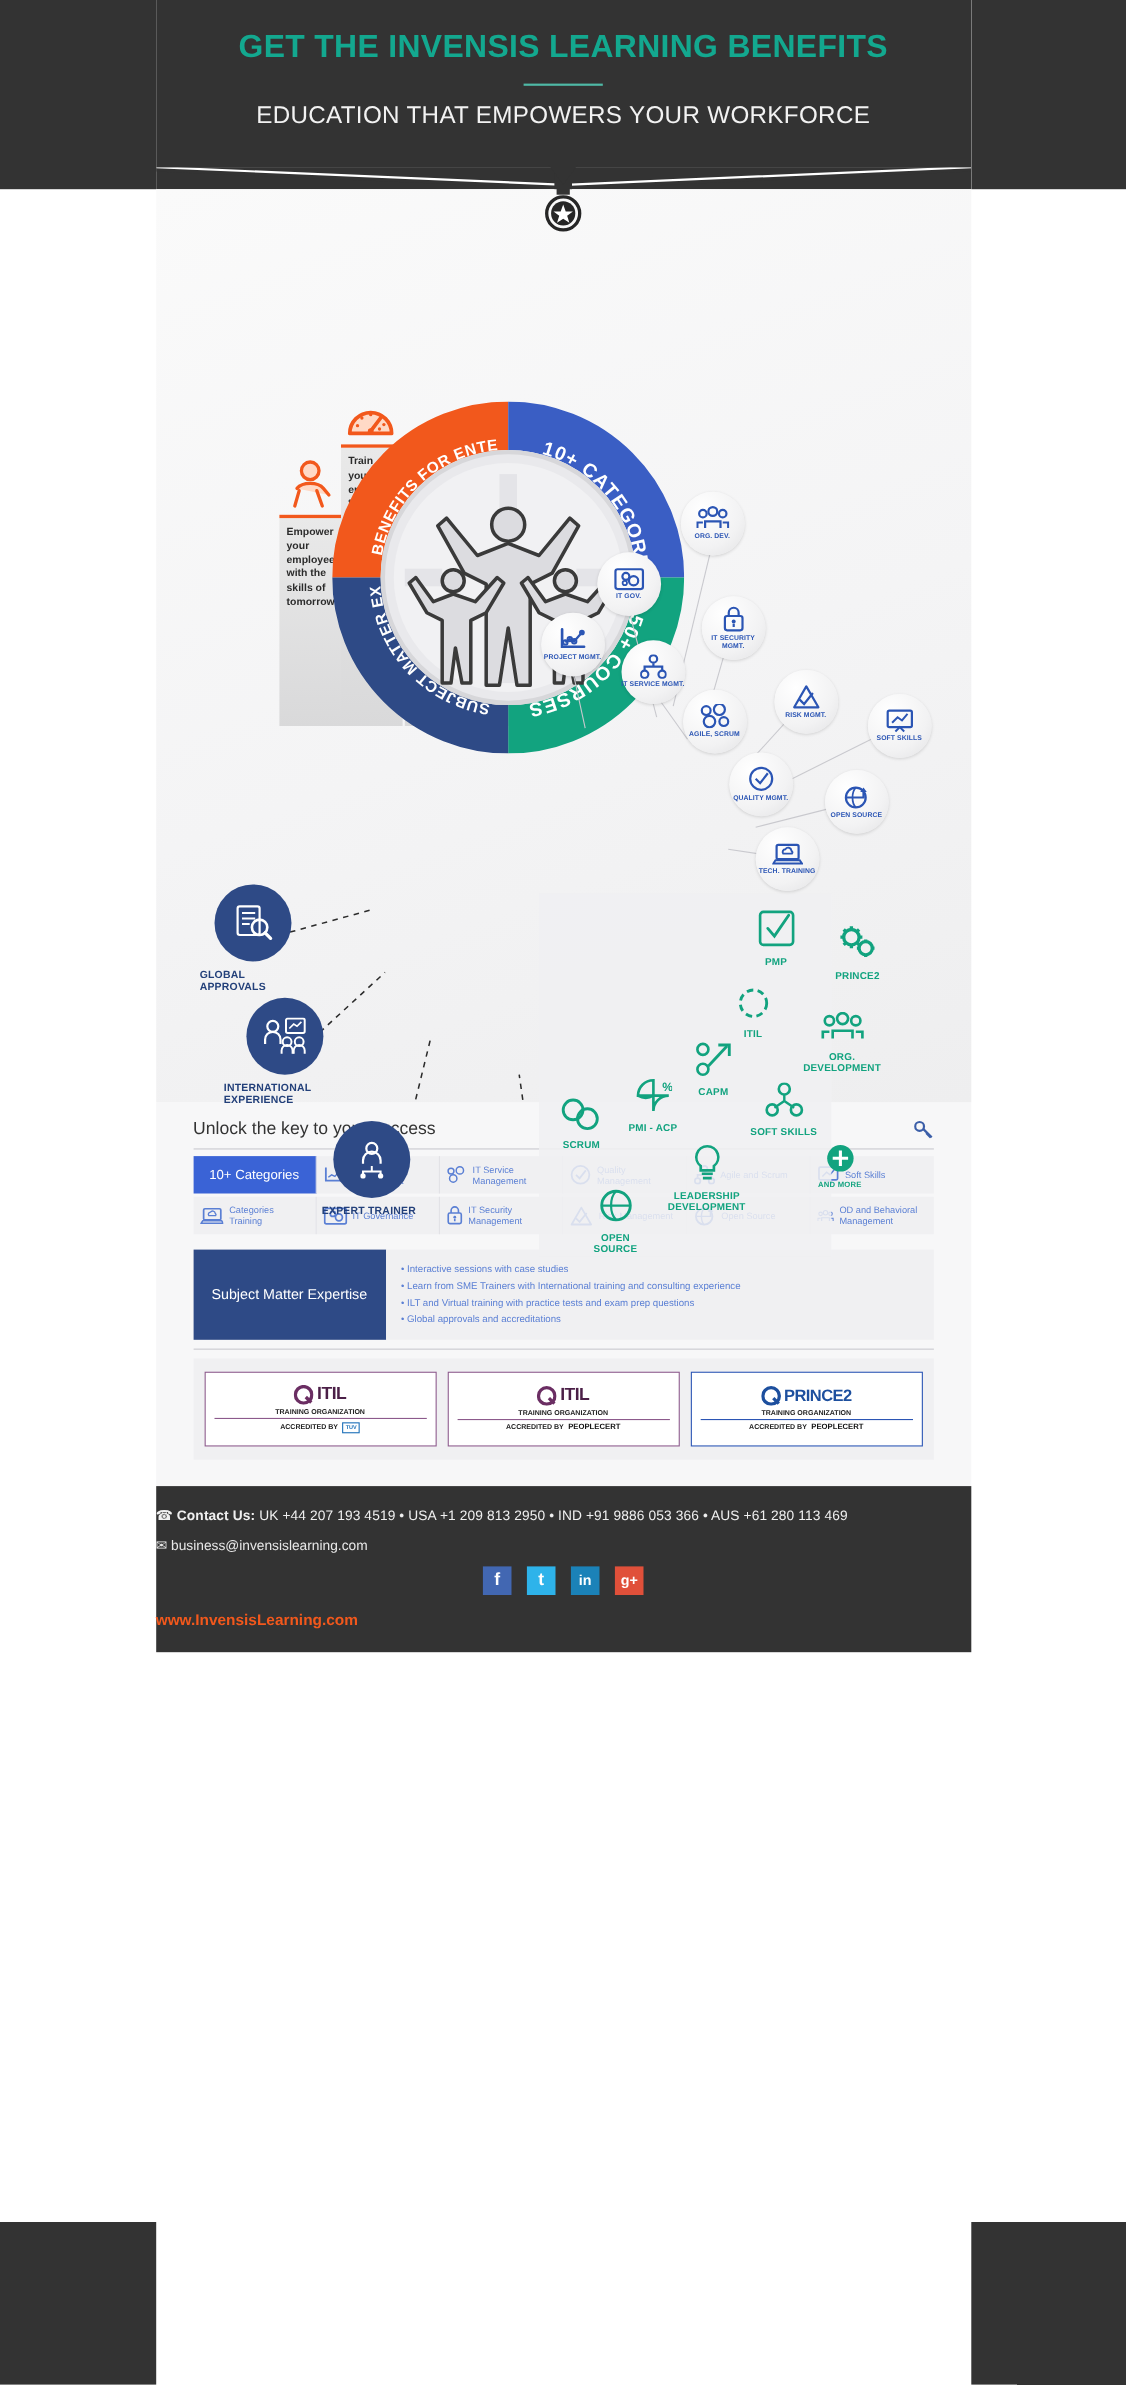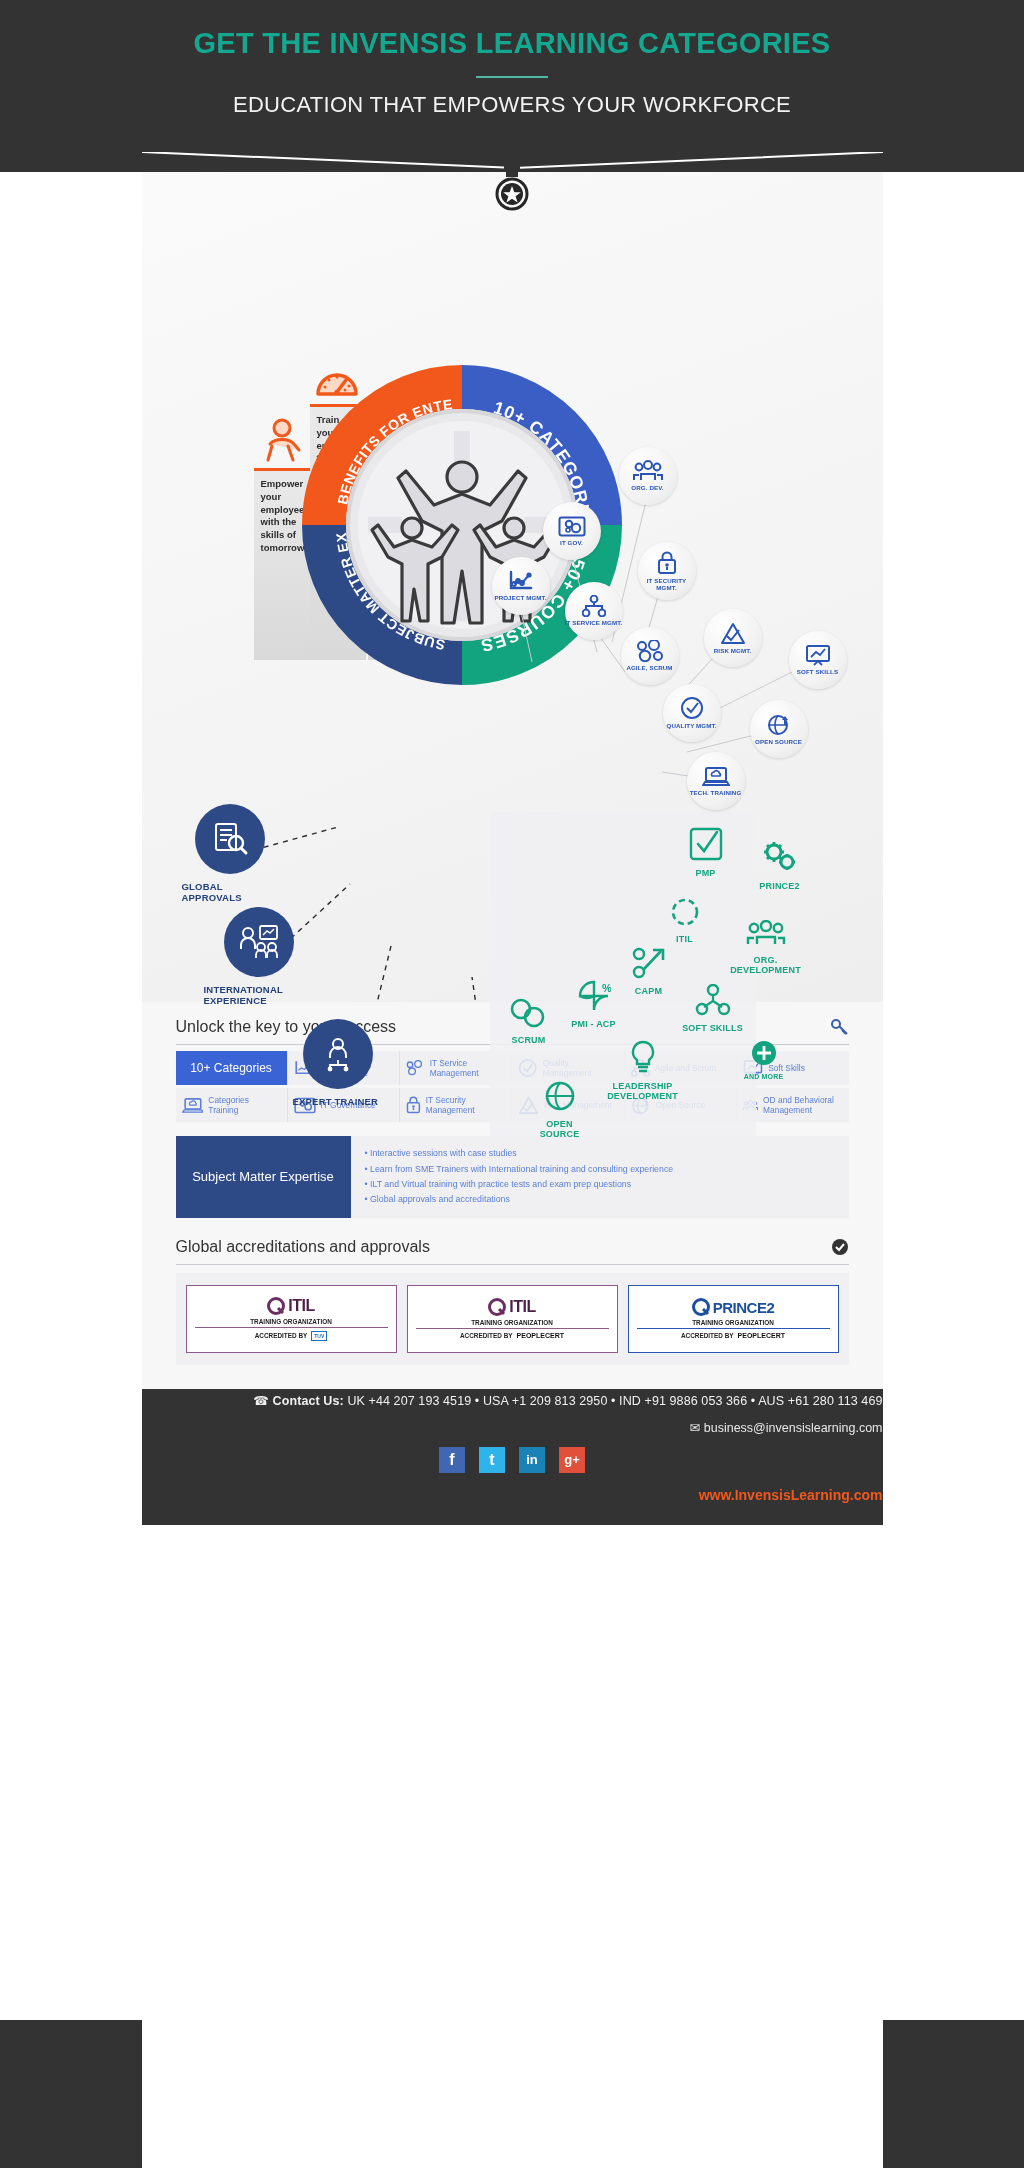--- a/index.html
+++ b/index.html
@@ -112,21 +112,21 @@
   .sme-right { flex:1;background:#f0f0f2;padding:10px 14px; }
   .sme-right li { list-style:none;font-size:8.8px;color:#5a7fd4;line-height:1.75; }
   .sme-right li::before { content:"• "; }
 
   .logos { display:flex; gap:10px; margin-top:8px; background:#f0f0f2; padding:12px 10px; }
   .logo-box { flex:1; background:#fff; border:1px solid #8c5a8c; padding:6px 8px;
               display:flex;flex-direction:column;align-items:center;justify-content:center;min-height:68px; }
   .logo-box.plain { border:none;background:transparent; }
 
   
-  .footer { background:#333333; padding:4px 0 22px; text-align:right; }
+  .footer { background:#333333; padding:19px 0 22px; text-align:left; }
   .f-contact { color:#f0f0f0;font-size:12.5px;letter-spacing:.1px; }
   .f-contact b { font-weight:bold; }
   .f-mail { color:#e8e8e8;font-size:12.5px;margin-top:12px; }
   .socials { display:flex;gap:14px;justify-content:center;margin-top:12px; }
   .soc { width:26px;height:26px;display:flex;align-items:center;justify-content:center;
          color:#fff;font-weight:bold;font-size:16px; }
   .f-url { color:#f2581c;font-weight:bold;font-size:14px;margin-top:14px; }
 
   .side-fill { position:absolute;top:0;bottom:0;width:141.5px;background:#fff; }
   .side-fill.l{left:0;} .side-fill.r{right:0;}
@@ -139,21 +139,21 @@
     <div style="position: absolute; left: 0px; right: 0px; bottom: 0px; height: 148px; background: rgb(51, 51, 51);"></div>
   </div>
 <div class="side-fill r">
     <div style="position: absolute; left: 0px; right: 0px; top: 0px; height: 172px; background: rgb(51, 51, 51);"></div>
     <div style="position: absolute; left: 0px; right: 0px; bottom: 0px; height: 148px; background: rgb(51, 51, 51);"></div>
   </div>
 
 <div class="page">
 
   <div class="header">
-    <h1>GET THE INVENSIS LEARNING CATEGORIES</h1>
+    <h1>GET THE INVENSIS LEARNING BENEFITS</h1>
     <div class="hdr-rule"></div>
     <h2>EDUCATION THAT EMPOWERS YOUR WORKFORCE</h2>
   </div>
   <div class="hdr-notch">
     <svg width="741" height="20" viewBox="0 0 741 20">
       <polygon points="0,0 741,0 741,4 372,20 0,4" fill="#333"></polygon>
       <polyline points="0,0 372,16 741,0" fill="none" stroke="#ffffff" stroke-width="2"></polyline>
     </svg>
   </div>
 
@@ -661,27 +661,20 @@
     <div class="sme-row">
       <div class="sme-left">Subject Matter Expertise</div>
       <div class="sme-right">
         <li>Interactive sessions with case studies</li>
         <li>Learn from SME Trainers with International training and consulting experience</li>
         <li>ILT and Virtual training with practice tests and exam prep questions</li>
         <li>Global approvals and accreditations</li>
       </div>
     </div>
 
-    <div class="sect-title-row" style="padding-top:20px;">
-      <div class="sect-title">Global accreditations and approvals</div>
-      <svg width="18" height="18" viewBox="0 0 18 18">
-        <circle cx="9" cy="9" r="8" fill="#333"></circle>
-        <polyline points="5,9 8,12 13,6" fill="none" stroke="#fff" stroke-width="2"></polyline>
-      </svg>
-    </div>
     <div class="sect-rule"></div>
 
     <div class="logos">
       <div class="logo-box">
         <div style="display:flex;align-items:center;gap:3px;">
           <svg width="18" height="18" viewBox="0 0 18 18">
             <circle cx="9" cy="9" r="7.5" fill="none" stroke="#6b2e63" stroke-width="3"></circle>
             <path d="M11 11l5 5" stroke="#6b2e63" stroke-width="3"></path>
           </svg>
           <span style="font-size:16px;font-weight:bold;color:#4b1f47;letter-spacing:-.5px;">ITIL</span>

